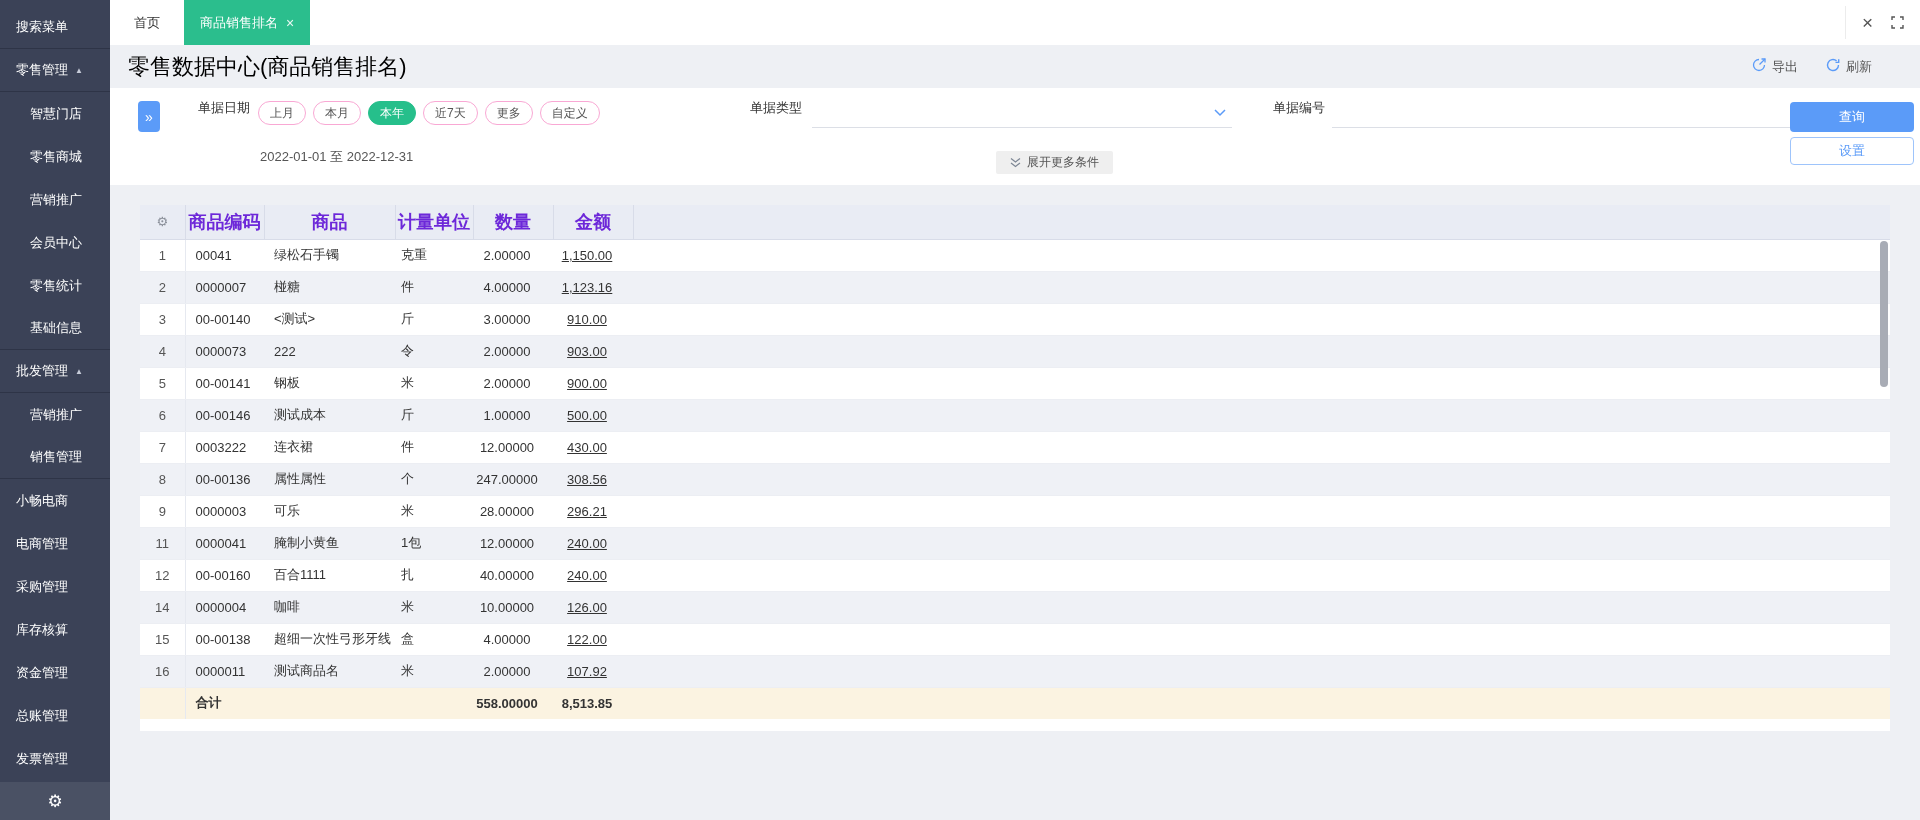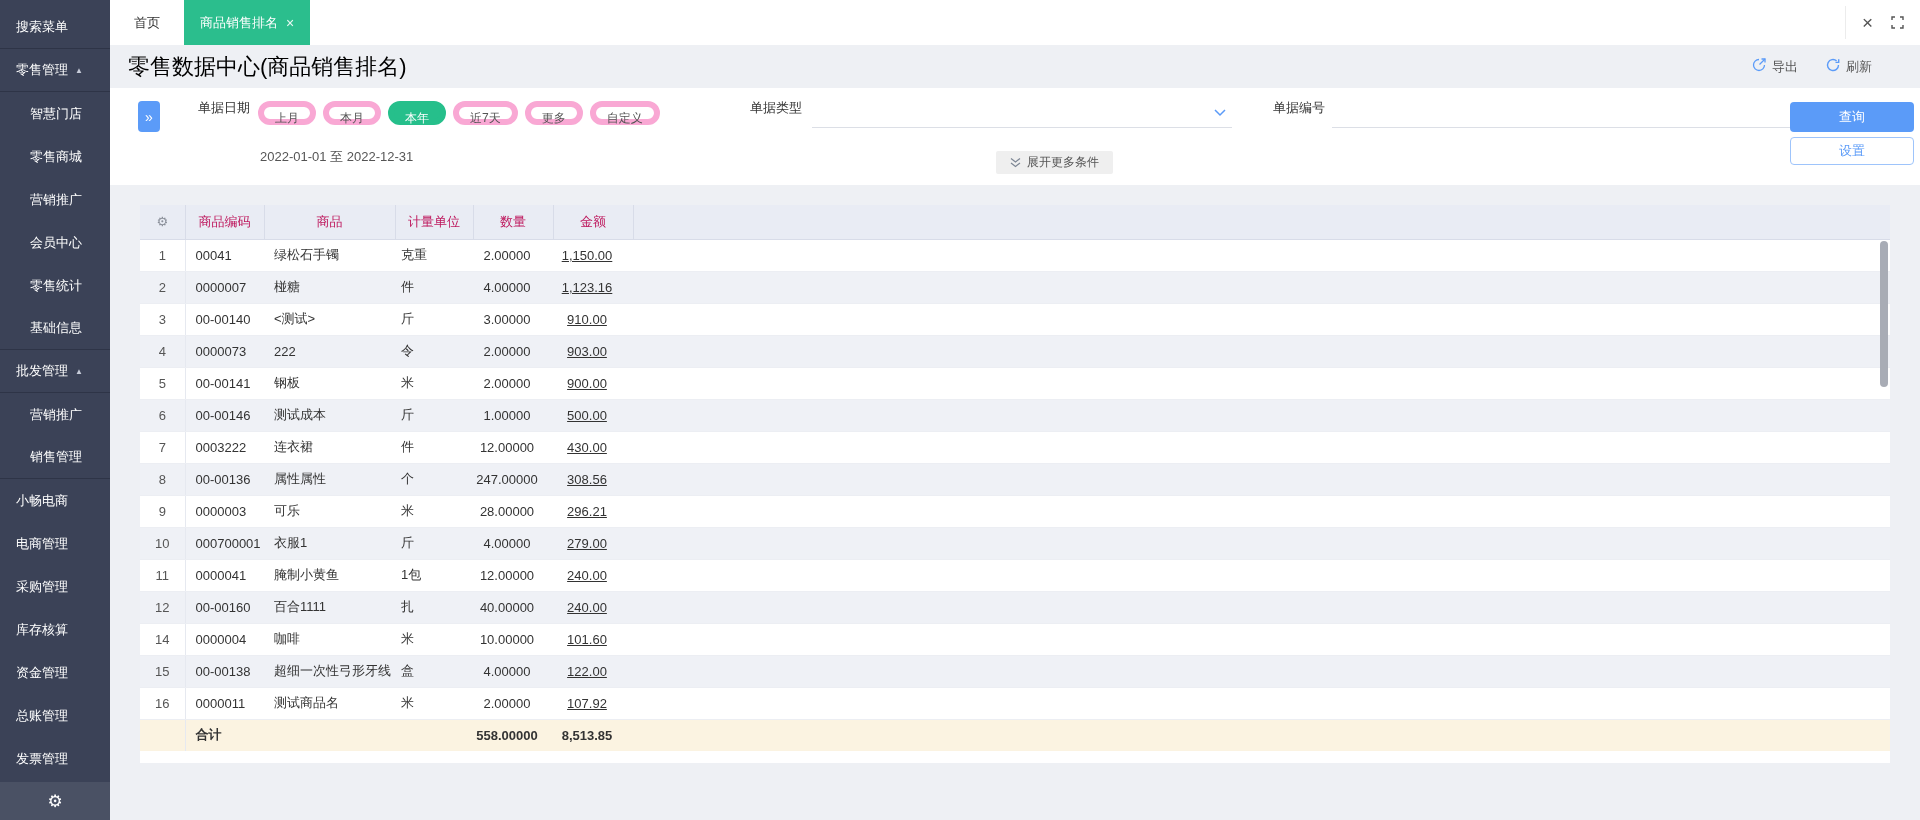--- a/index.html
+++ b/index.html
@@ -31,36 +31,36 @@
   .page-title{font-size:22px;color:#000000}
   .titlebar-actions{margin-left:auto;display:flex;gap:28px}
   .tb-action{display:flex;align-items:flex-start;gap:6px;font-size:13px;color:#555;cursor:pointer}
 
   
   .filterbar{height:97px;background:#fff;position:relative;flex-shrink:0}
   .collapse-btn{position:absolute;left:28px;top:13px;width:22px;height:31px;background:#5b9bf8;color:#fff;border-radius:4px;display:flex;align-items:center;justify-content:center;font-size:14px;cursor:pointer}
   .flabel{position:absolute;top:11px;font-size:13px;color:#333;white-space:nowrap}
   .lbl-date{left:88px}
   .pills{position:absolute;left:148px;top:13px;display:flex;gap:7px}
-  .pill{height:24px;line-height:22px;padding:0 11px;border:6px solid #f9a8d4;border-radius:12px;font-size:12px;color:#555;background:#fff;cursor:pointer;white-space:nowrap}
+  .pill{height:24px;line-height:22px;padding:0 11px;border:1px solid #f9a8d4;border-radius:12px;font-size:12px;color:#555;background:#fff;cursor:pointer;white-space:nowrap}
   .pill.active{background:#26bf8b;border-color:#26bf8b;color:#fff}
   .date-range{position:absolute;left:150px;top:60px;font-size:13px;color:#555}
   .lbl-type{left:640px}
   .select-line{position:absolute;left:702px;top:9px;width:420px;height:31px;border-bottom:1px solid #dcdfe6;cursor:pointer}
   .select-line svg{position:absolute;right:6px;top:12px}
   .lbl-no{left:1163px}
   .no-input{position:absolute;left:1222px;top:9px;width:458px;height:31px;border:none;border-bottom:1px solid #dcdfe6;outline:none;font-size:13px;background:transparent;color:#333}
   .btn-query{position:absolute;right:6px;top:14px;width:124px;height:30px;background:#5b9bf8;color:#fff;border:none;border-radius:4px;font-size:13px;cursor:pointer}
   .btn-settings{position:absolute;right:6px;top:49px;width:124px;height:28px;background:#fff;color:#5b9bf8;border:1px solid #9ec4fb;border-radius:4px;font-size:13px;cursor:pointer}
   .expand-more{position:absolute;left:886px;bottom:11px;height:23px;padding:0 14px;background:#efefef;display:flex;align-items:center;gap:6px;font-size:12px;color:#555;cursor:pointer;border-radius:2px}
 
   
   .table-card{margin:20px 30px 0;background:#fff;position:relative;padding-bottom:12px}
   table{width:100%;border-collapse:collapse;font-size:13px;color:#333;table-layout:fixed}
-  thead th{background:#e9ecf4;height:34px;font-weight:normal;font-size:13px;color:#be185d;border-right:1px solid #d8dce8;border-bottom:1px solid #d8dce8;text-align:center}
+  thead th{background:#e9ecf4;height:34px;font-weight:bold;font-size:18px;color:#6d28d9;border-right:1px solid #d8dce8;border-bottom:1px solid #d8dce8;text-align:center}
   thead th:last-child{border-right:none}
   tbody td{height:32px;border-bottom:1px solid #eceef3;overflow:hidden;white-space:nowrap}
   tbody tr:nth-child(even){background:#eff1f6}
   td.c{text-align:center;color:#555;border-right:1px solid #e6e9f0}
   td.l{padding-left:10px}
   td.u{padding-left:6px}
   td.r{text-align:center;padding-right:12px}
   .amt{text-decoration:underline;cursor:pointer}
   tfoot td{background:#fbf3e1;font-weight:bold;height:32px}
   .gear-th{font-weight:normal;font-size:13px;color:#8a8f99;cursor:pointer}
@@ -314,29 +314,20 @@
             <tr>
               <td class="c">9</td>
               <td class="l">0000003</td>
               <td class="l">可乐</td>
               <td class="u">米</td>
               <td class="r">28.00000</td>
               <td class="r"><span class="amt">296.21</span></td>
               <td></td>
             </tr>
             <tr>
-              <td class="c">10</td>
-              <td class="l">000700001</td>
-              <td class="l">衣服1</td>
-              <td class="u">斤</td>
-              <td class="r">4.00000</td>
-              <td class="r"><span class="amt">279.00</span></td>
-              <td></td>
-            </tr>
-            <tr>
               <td class="c">11</td>
               <td class="l">0000041</td>
               <td class="l">腌制小黄鱼</td>
               <td class="u">1包</td>
               <td class="r">12.00000</td>
               <td class="r"><span class="amt">240.00</span></td>
               <td></td>
             </tr>
             <tr>
               <td class="c">12</td>
@@ -346,21 +337,21 @@
               <td class="r">40.00000</td>
               <td class="r"><span class="amt">240.00</span></td>
               <td></td>
             </tr>
             <tr>
               <td class="c">14</td>
               <td class="l">0000004</td>
               <td class="l">咖啡</td>
               <td class="u">米</td>
               <td class="r">10.00000</td>
-              <td class="r"><span class="amt">101.60</span></td>
+              <td class="r"><span class="amt">126.00</span></td>
               <td></td>
             </tr>
             <tr>
               <td class="c">15</td>
               <td class="l">00-00138</td>
               <td class="l">超细一次性弓形牙线</td>
               <td class="u">盒</td>
               <td class="r">4.00000</td>
               <td class="r"><span class="amt">122.00</span></td>
               <td></td>

